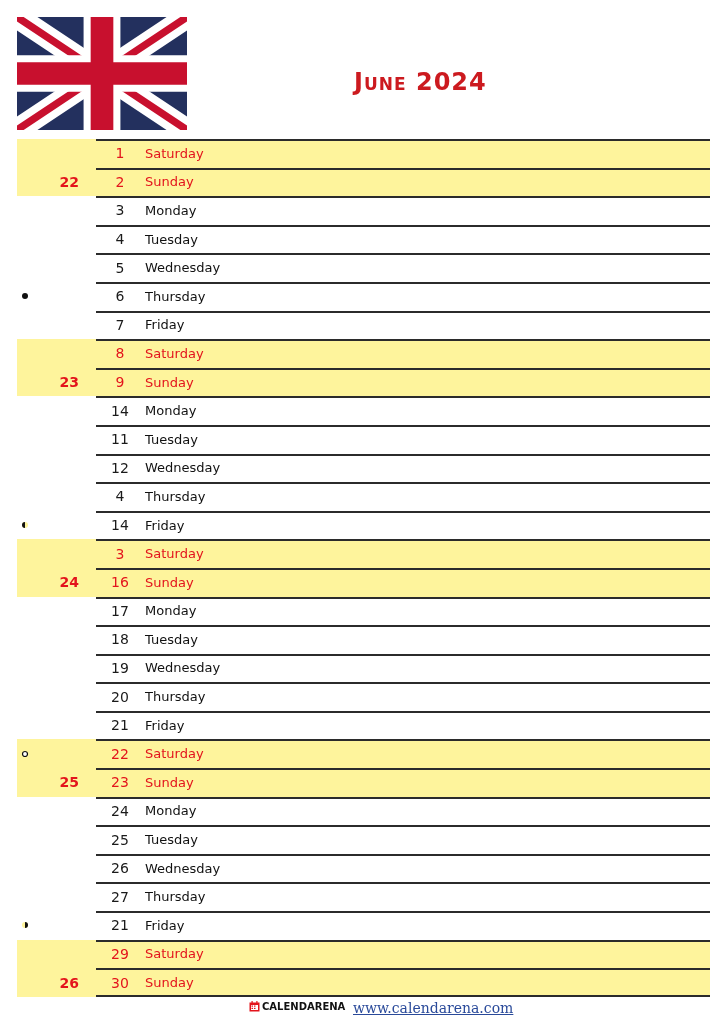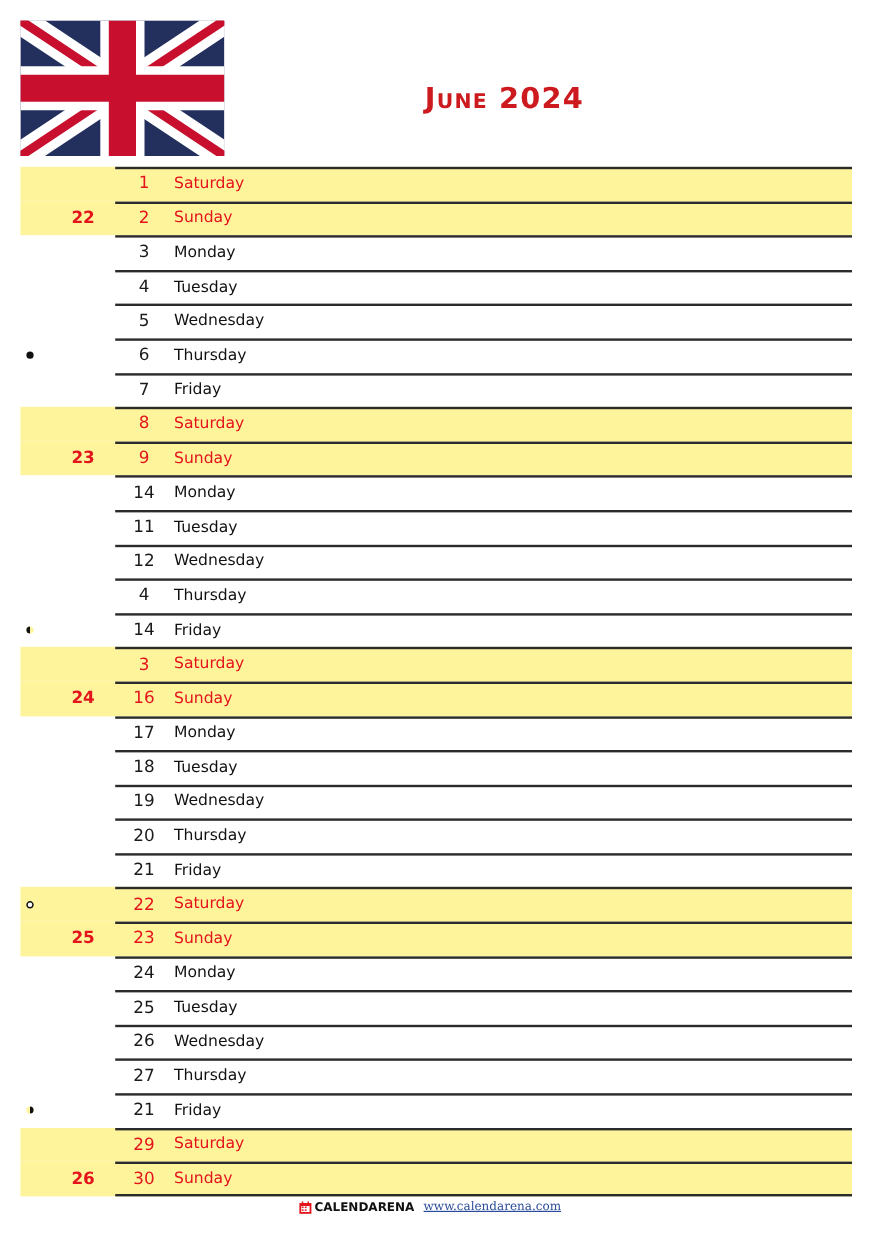--- a/index.html
+++ b/index.html
@@ -11,21 +11,21 @@
   .row.weekend { background:#fef49c; }
   .row .line { position:absolute; left:79px; right:0; top:0; height:2px; background:#2b2b2b; }
   .row .day { position:absolute; left:79px; width:48px; top:0; height:100%; display:flex; align-items:center; justify-content:center; font-size:14px; color:#1a1a1a; }
   .row .name { position:absolute; left:128px; top:0; height:100%; display:flex; align-items:center; font-size:13px; font-weight:normal; color:#111; }
   .row.weekend .day, .row.weekend .name { color:#e3141c; }
   .row .week { position:absolute; left:0; width:62px; top:0; height:100%; display:flex; align-items:center; justify-content:flex-end; font-size:14px; font-weight:bold; color:#e3141c; }
   .row .moon { position:absolute; left:4px; top:50%; margin-top:-4px; width:8px; height:8px; }
   .bottom-line { position:absolute; left:96px; width:614px; top:995px; height:2px; background:#2b2b2b; }
   .footer { position:absolute; top:1000px; left:0; width:600px; height:16px; }
   .brand { position:absolute; left:249px; top:1px; display:flex; align-items:center; gap:2px; font-size:10px; font-weight:bold; color:#111; }
-  .url { position:absolute; left:353px; top:0; font-family:"DejaVu Serif", serif; font-size:10px; color:#2a4a9a; text-decoration:underline; }
+  .url { position:absolute; left:353px; top:0; font-family:"DejaVu Serif", serif; font-size:14px; color:#2a4a9a; text-decoration:underline; }
 </style>
 </head>
 <body>
 
 <svg class="flag" viewBox="0 0 60 40" preserveAspectRatio="none">
   <rect width="60" height="40" fill="#23305e"></rect>
   <path d="M0,0 L60,40 M60,0 L0,40" stroke="#ffffff" stroke-width="8"></path>
   <path d="M0,0 L30,20 M60,0 L30,20 M0,40 L30,20 M60,40 L30,20" stroke="#c8102e" stroke-width="2.6"></path>
   <path d="M30,0 V40 M0,20 H60" stroke="#ffffff" stroke-width="13"></path>
   <path d="M30,0 V40 M0,20 H60" stroke="#c8102e" stroke-width="8"></path>

